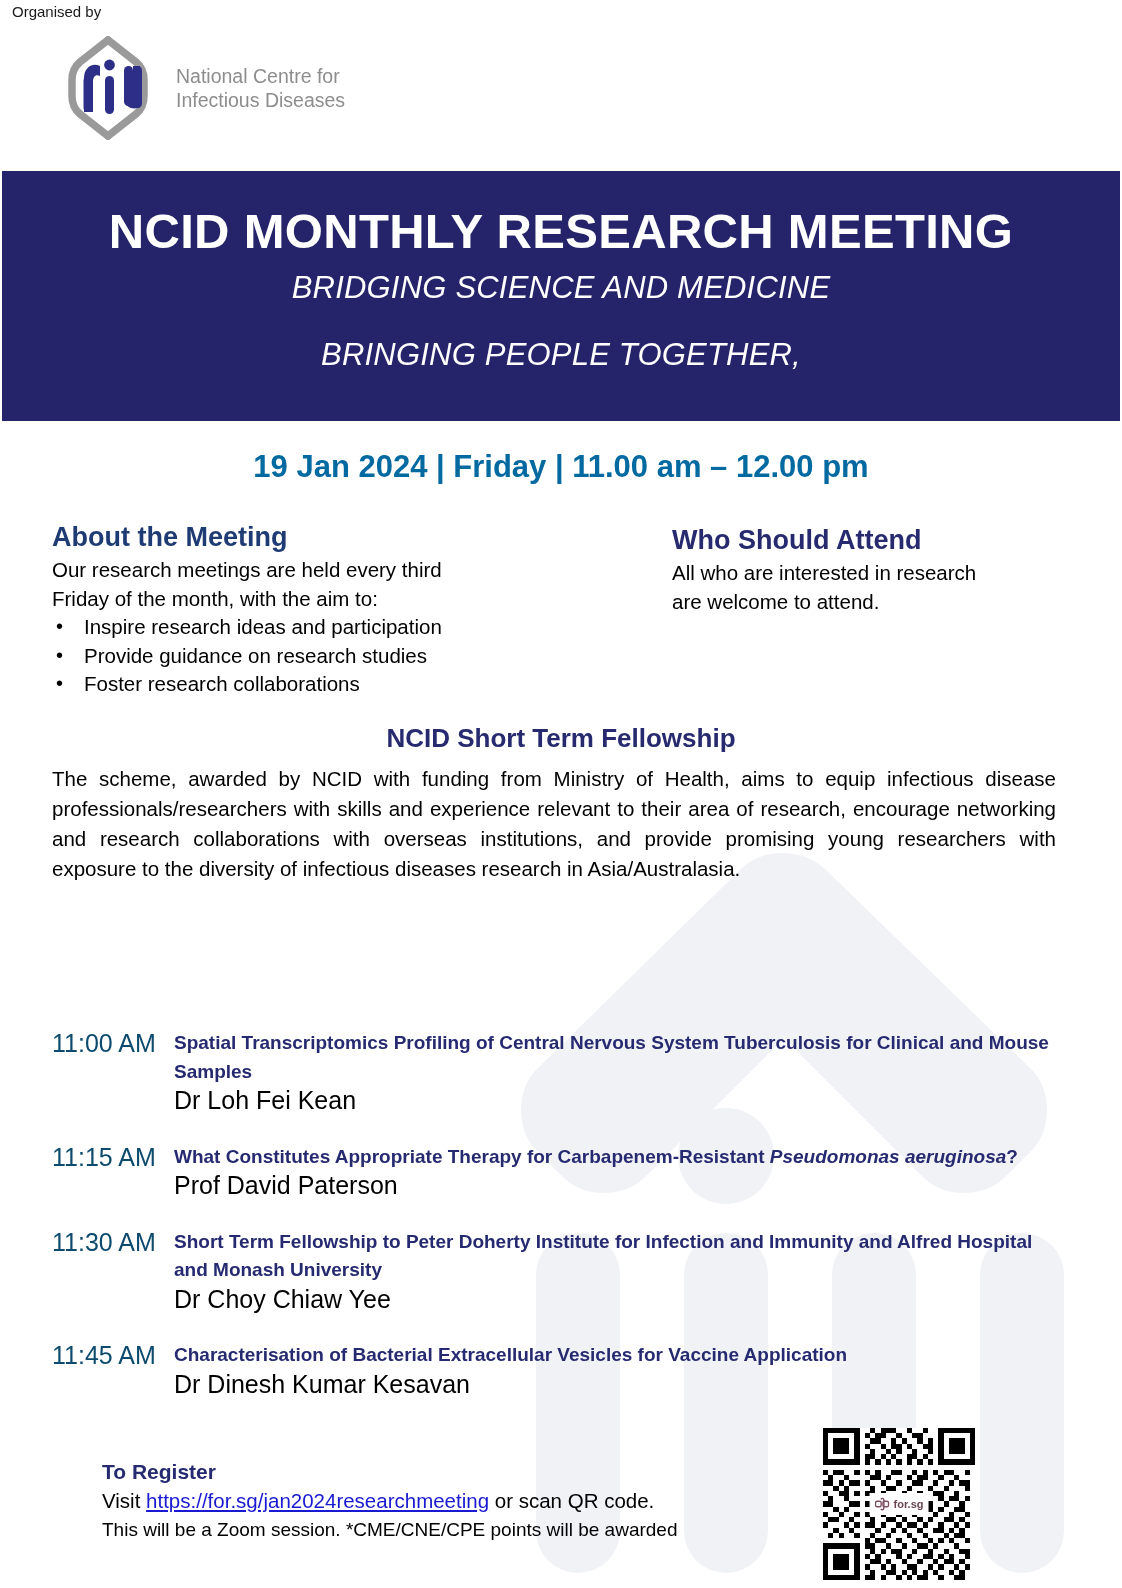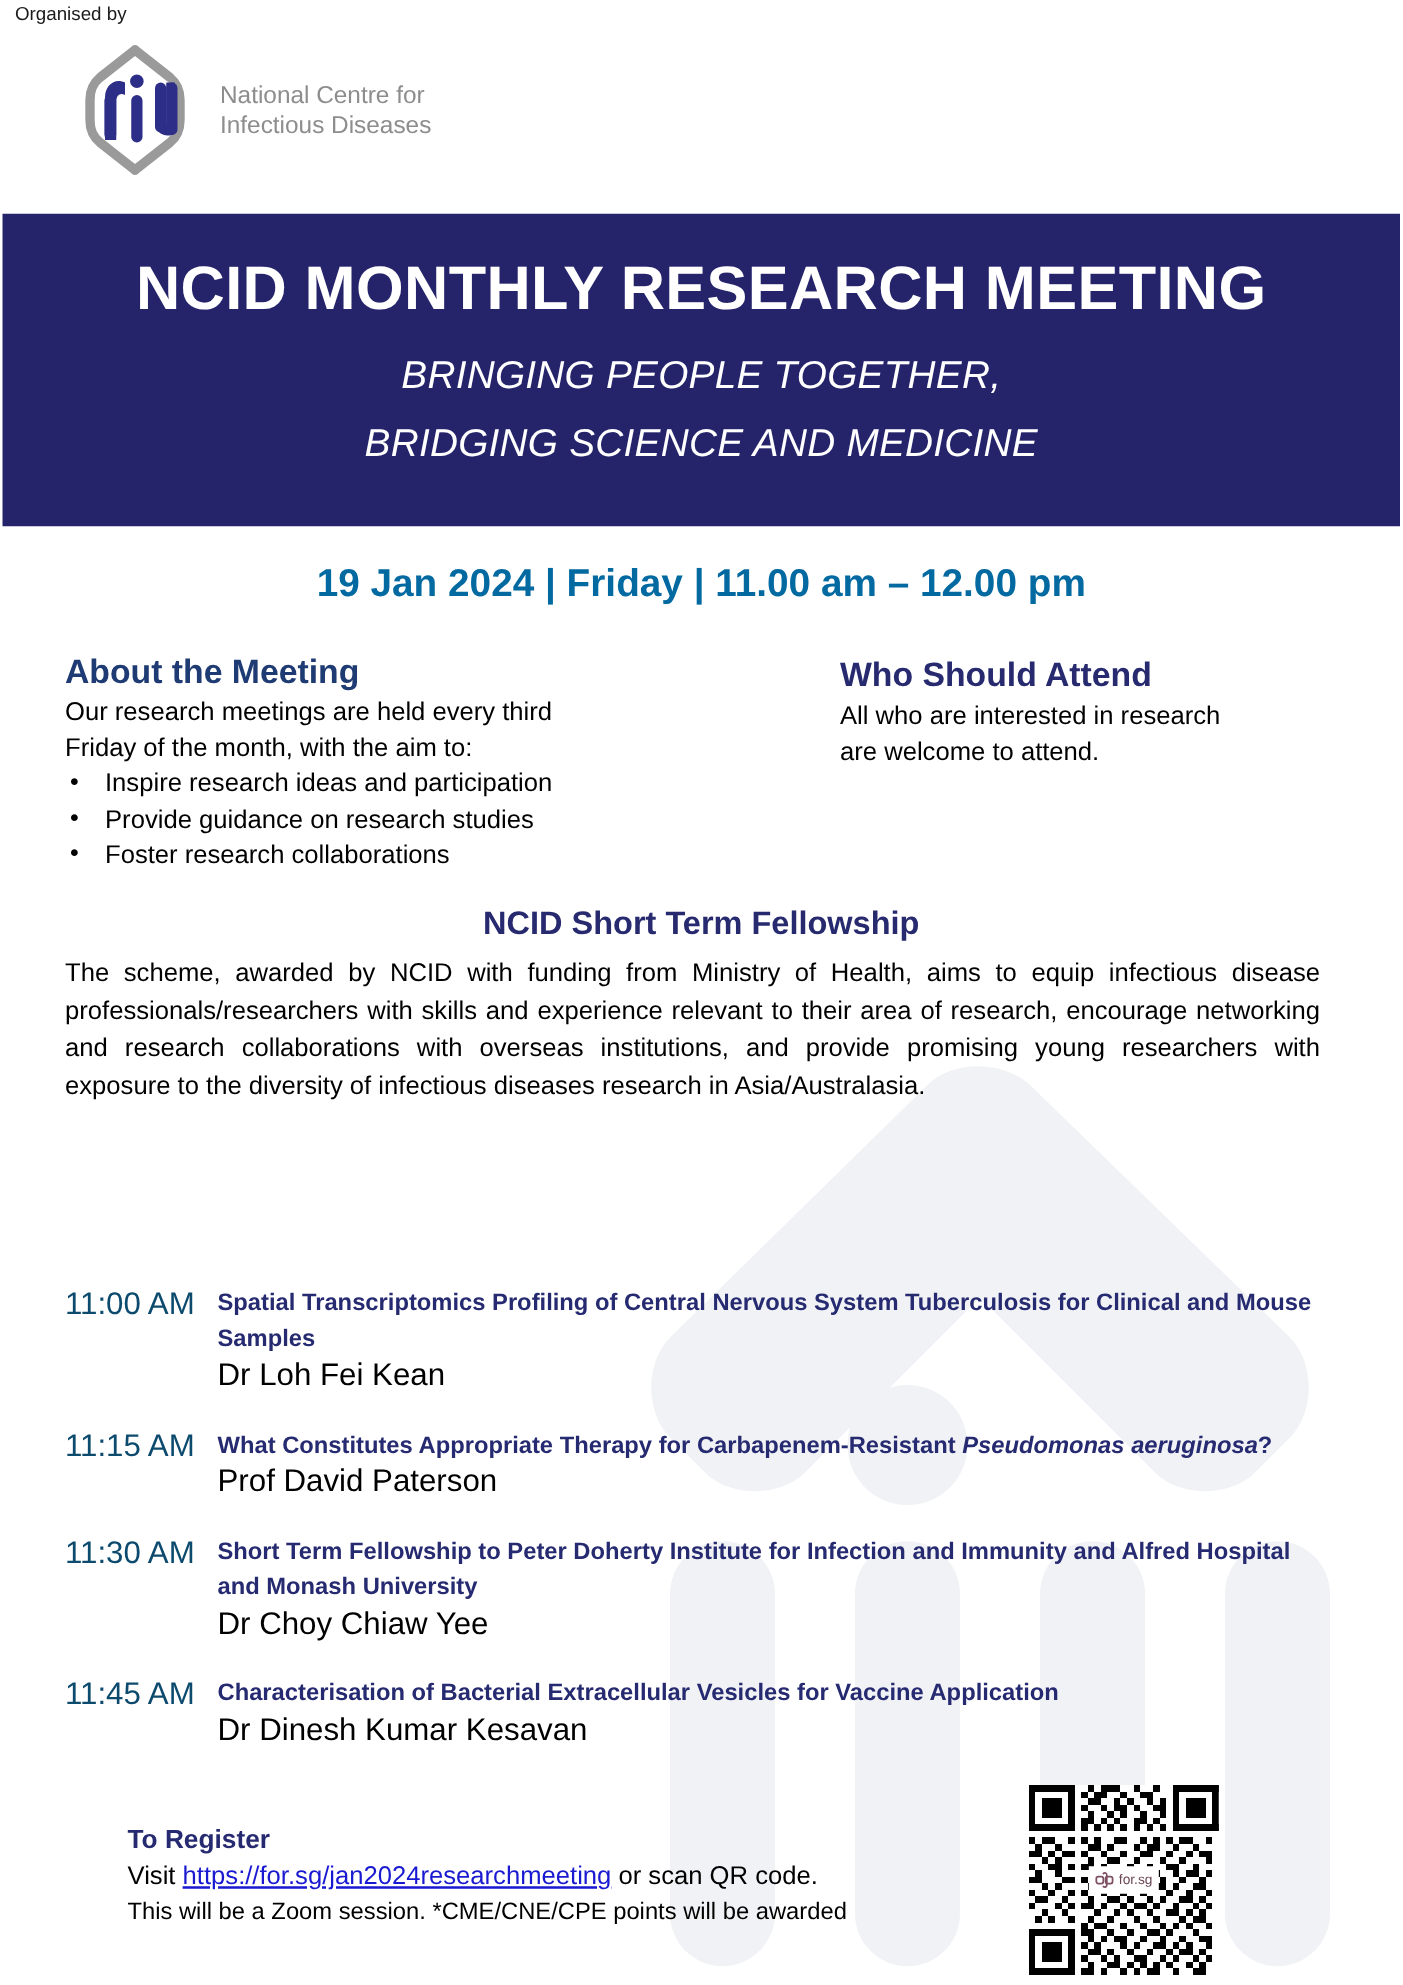--- a/index.html
+++ b/index.html
@@ -260,21 +260,21 @@
     position: absolute;
     left: 50%;
     top: 50%;
     transform: translate(-50%, -50%);
     background: #ffffff;
     padding: 3px 5px;
     display: flex;
     align-items: center;
     gap: 3px;
     font-size: 11px;
-    font-weight: normal;
+    font-weight: bold;
     color: #6b4655;
     line-height: 11px;
   }
 </style>
 </head>
 <body>
 
 <div id="poster">
 
   <svg class="watermark" viewBox="0 0 700 760" xmlns="http://www.w3.org/2000/svg">
@@ -307,22 +307,22 @@
       <circle cx="47.5" cy="33" r="5.4" fill="#2d2e87"></circle>
       <rect x="62" y="34" width="9" height="40" rx="4.5" fill="#2d2e87"></rect>
       <path d="M62 66 C62 74 70 79 78 75 L78 34 L71 34 L71 68 C68 70 64 69 64 64 Z" fill="#2d2e87"></path>
       <rect x="71" y="34" width="9" height="42" rx="4.5" fill="#2d2e87"></rect>
     </svg>
     <div class="logo-text"><span>National Centre for</span><br><span>Infectious Diseases</span></div>
   </div>
 
   <div class="banner">
     <h1 class="banner-title">NCID MONTHLY RESEARCH MEETING</h1>
+    <p class="banner-sub">BRIDGING SCIENCE AND MEDICINE</p>
     <p class="banner-sub first">BRINGING PEOPLE TOGETHER,</p>
-    <p class="banner-sub">BRIDGING SCIENCE AND MEDICINE</p>
   </div>
 
   <div class="date-line">19 Jan 2024 |  Friday  |  11.00 am – 12.00 pm</div>
 
   <div class="col-about">
     <h2 class="sec-head">About the Meeting</h2>
     <p class="body-txt">Our research meetings are held every third</p>
     <p class="body-txt">Friday of the month, with the aim to:</p>
     <ul class="bullets">
       <li>Inspire research ideas and participation</li>

